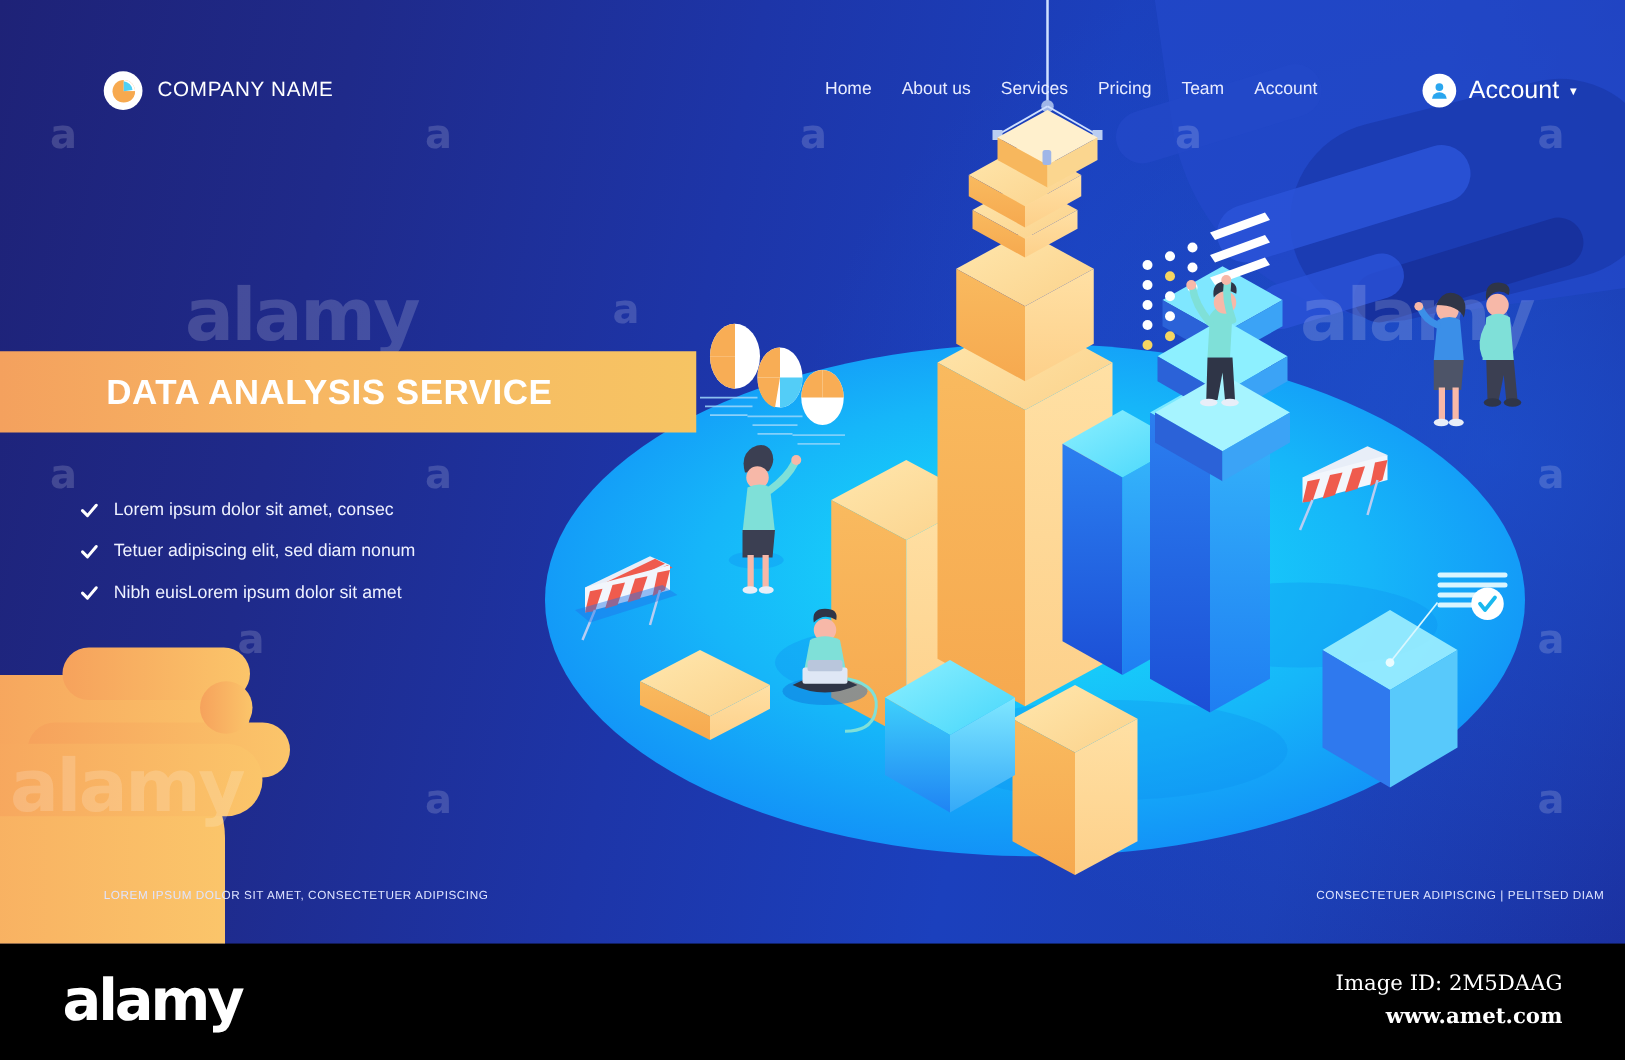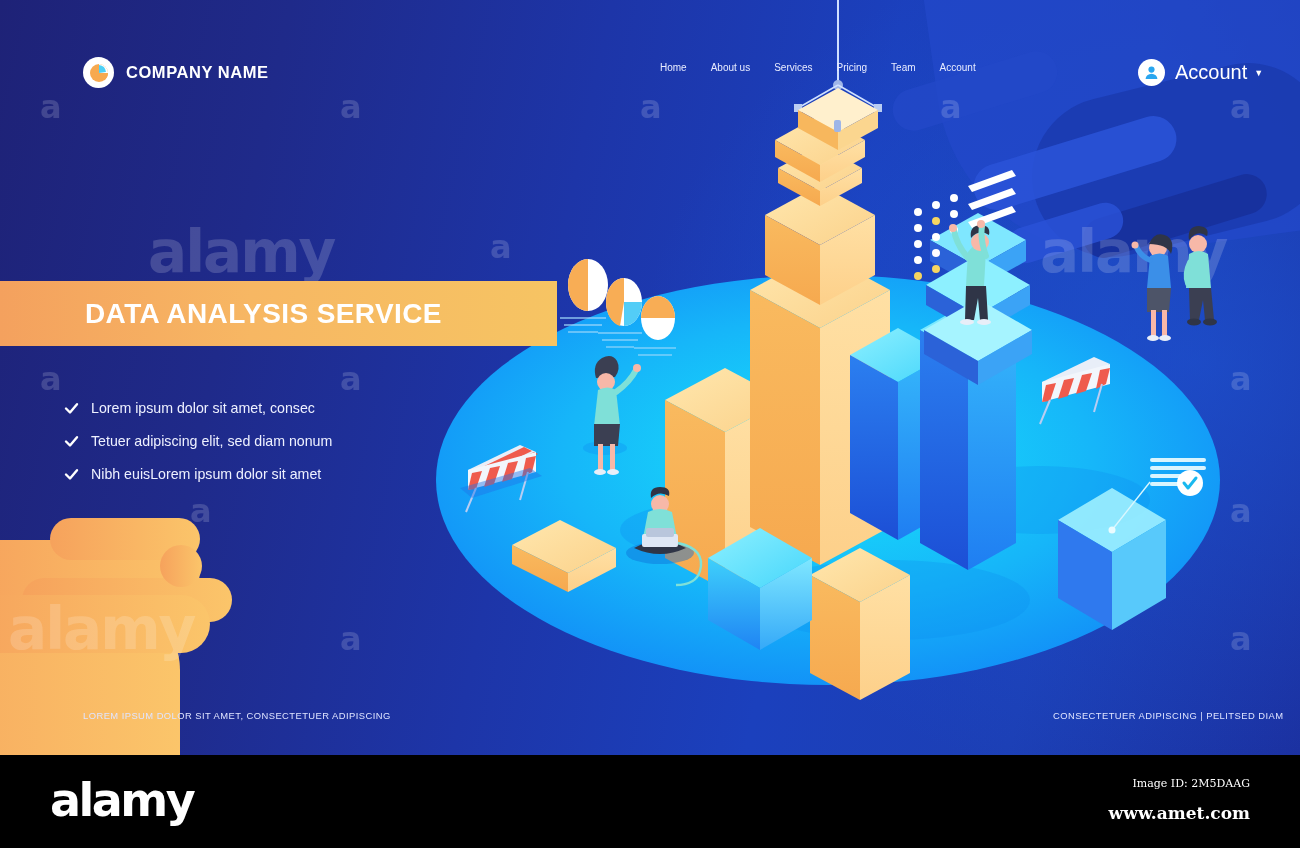--- a/index.html
+++ b/index.html
@@ -42,24 +42,24 @@
     font-family:"DejaVu Sans", sans-serif; letter-spacing:-2px; user-select:none; pointer-events:none;
   }
 
   
   #header { position:absolute; left:0; top:0; width:1300px; height:110px; z-index:40; }
   #brand { position:absolute; left:83px; top:57px; display:flex; align-items:center; gap:12px; }
   #logo-mark {
     width:31px; height:31px; border-radius:50%; background:#fff;
     display:flex; align-items:center; justify-content:center; flex:0 0 auto;
   }
-  #brand-name { color:#fff; font-size:16.5px; font-weight:bold; letter-spacing:.55px; white-space:nowrap; }
+  #brand-name { color:#fff; font-size:16.5px; font-weight:normal; letter-spacing:.55px; white-space:nowrap; }
 
   #nav { position:absolute; left:660px; top:62px; display:flex; gap:24px; align-items:center; }
-  .nav-link { color:#e8ecff; font-size:10px; white-space:nowrap; cursor:pointer; }
+  .nav-link { color:#e8ecff; font-size:14px; white-space:nowrap; cursor:pointer; }
 
   #account { position:absolute; left:1138px; top:59px; display:flex; align-items:center; gap:10px; cursor:pointer; }
   #avatar { width:27px; height:27px; border-radius:50%; background:#fff; display:flex; align-items:center; justify-content:center; }
   #account-label { color:#fff; font-size:20px; }
   #account-caret { color:#fff; font-size:9px; margin-left:-3px; }
 
   
   #title-banner {
     position:absolute; left:0; top:281px; width:557px; height:65px;
     background:linear-gradient(90deg,#f4a15e 0%,#f7b763 45%,#f6c463 100%);
@@ -82,21 +82,21 @@
 
   
   #illo { position:absolute; left:420px; top:0; width:880px; height:755px; z-index:15; }
 
   
   #alamy-bar { position:absolute; left:0; top:755px; width:1300px; height:93px; background:#000; }
   #alamy-logo {
     position:absolute; left:50px; top:18px; color:#fff; font-size:46px; font-weight:bold;
     font-family:"DejaVu Sans", sans-serif; letter-spacing:-2.5px;
   }
-  #alamy-id { position:absolute; right:50px; top:22px; color:#fff; font-size:11px; font-family:"DejaVu Serif", serif;text-align:right; }
+  #alamy-id { position:absolute; right:50px; top:22px; color:#fff; font-size:17px; font-family:"DejaVu Serif", serif;text-align:right; }
   #alamy-url { position:absolute; right:50px; top:48px; color:#fff; font-size:17px; font-weight:bold; font-family:"DejaVu Serif", serif; }
 </style>
 </head>
 <body>
 
 <div id="stage">
 
   <div id="hero">
 
     <div class="bigblob"></div>

